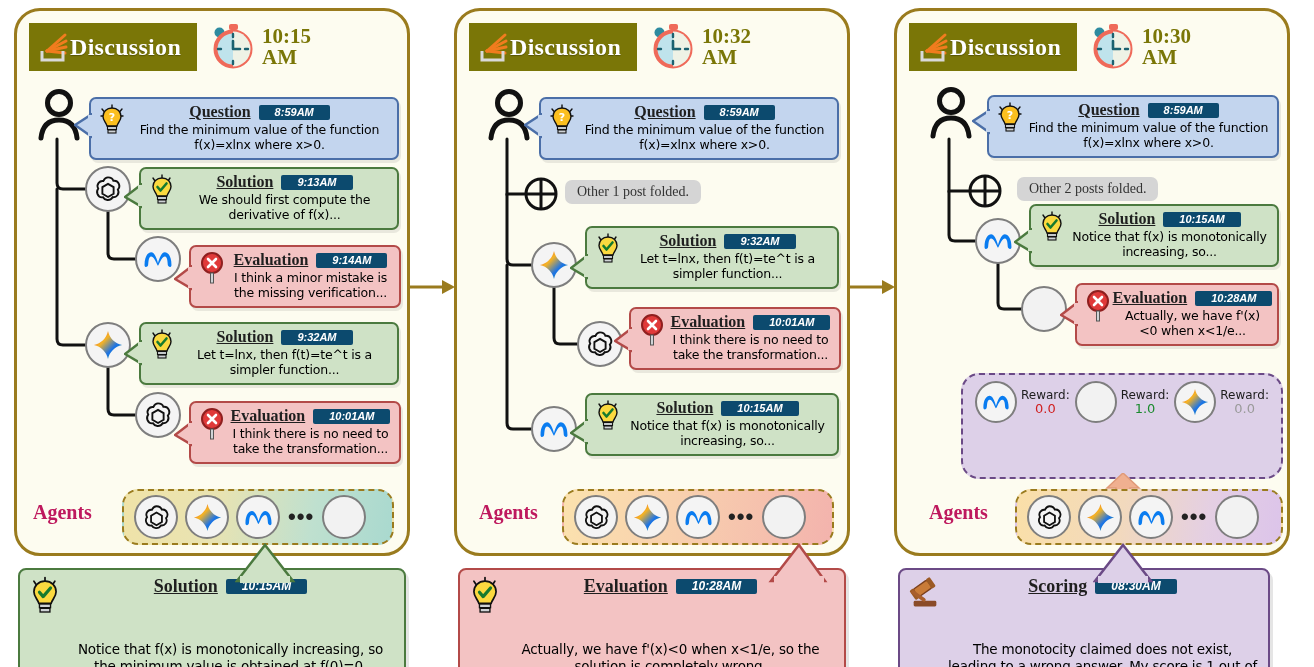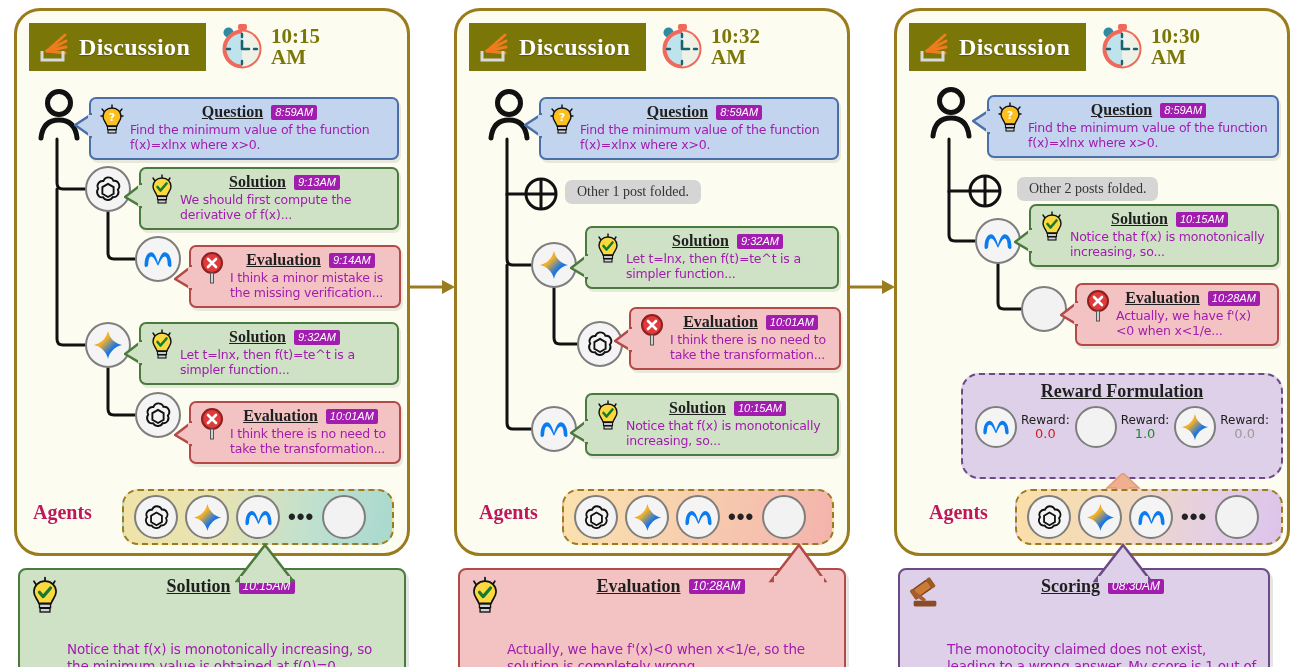--- a/index.html
+++ b/index.html
@@ -30,21 +30,21 @@
   .panel-header{
     position:absolute;left:12px;top:12px;
     display:flex;align-items:center;
     height:48px;
   }
   .title-chip{
     background:#7a7607;
     height:48px;
     display:flex;align-items:center;
     padding:0 16px 0 10px;
-    gap:10px;
+    gap:1px;
     box-sizing:border-box;
   }
   .title-text{
     color:#ffffff;
     font-family:"Liberation Serif", serif;
     font-weight:bold;font-size:24px;
     letter-spacing:.3px;
     text-shadow:0 1px 1px rgba(0,0,0,.3);
   }
   .clock-wrap{display:flex;align-items:center;gap:7px;margin-left:14px;}
@@ -86,32 +86,33 @@
   .bub-icon{flex:0 0 auto;width:26px;height:34px;display:flex;align-items:center;justify-content:center;}
   .bub-body{flex:1 1 auto;min-width:0;}
   .bub-head{display:flex;align-items:center;justify-content:center;gap:8px;}
   .bub-title{
     font-family:"Liberation Serif", serif;
     font-weight:bold;font-size:16px;
     color:#1f1f1f;text-decoration:underline;
     white-space:nowrap;
   }
   .stamp{
-    background:#a21caf;color:#ffffff;
+    background:#0c4a6e;color:#ffffff;
     font-family:"Liberation Sans", sans-serif;
-    font-style:italic;font-weight:normal;
+    font-style:italic;font-weight:bold;
     font-size:11px;line-height:13px;
-    padding:1px 4px;border-radius:2px;
+    padding:1px 16px;border-radius:2px;
     white-space:nowrap;
   }
   .bub-text{
     font-family:"DejaVu Sans", sans-serif;
     font-size:12.5px;line-height:15px;
-    color:#a21caf;margin-top:1px;
+    color:#000000;margin-top:1px;
     letter-spacing:-.2px;
+    text-align:center;
   }
   .tail{position:absolute;}
 
   
   .folded{
     position:absolute;
     background:#d5d5d5;border-radius:7px;
     padding:4px 12px;
     font-family:"Liberation Serif", serif;
     font-size:14px;color:#333;
@@ -873,21 +874,20 @@
           <div class="bub-text">Actually, we have f'(x) &lt;0 when x&lt;1/e...</div>
         </div>
       </div>
       <svg class="tail" style="left:-17px;top:16px;" width="18" height="26">
         <polygon points="18,1 1,14 18,24" fill="#f3c3c3" stroke="#b34a48" stroke-width="2.5"></polygon>
         <rect x="14" y="2" width="6" height="21" fill="#f3c3c3"></rect>
       </svg>
     </div>
 
     <div class="reward-box" style="left:64px;top:362px;width:322px;height:106px;">
-      <div class="reward-title">Reward Formulation</div>
       <div class="reward-items">
         <div class="reward-item">
           <div class="avatar">
             <svg width="30" height="20" viewBox="0 0 38 24">
               <path d="M3 19 C3 9 7 4 11 4 C16 4 19 17 19 17 C19 17 22 4 27 4 C31 4 35 9 35 19 C35 22 32 22 31 20 C30 18 31 9 27 9 C23 9 20 20 19 20 C18 20 15 9 11 9 C7 9 8 18 7 20 C6 22 3 22 3 19 Z" fill="#0a7cf0"></path>
             </svg>
           </div>
           <div class="reward-meta">
             <span>Reward:</span>
             <span class="reward-val" style="color:#d01f1f;">0.0</span>

